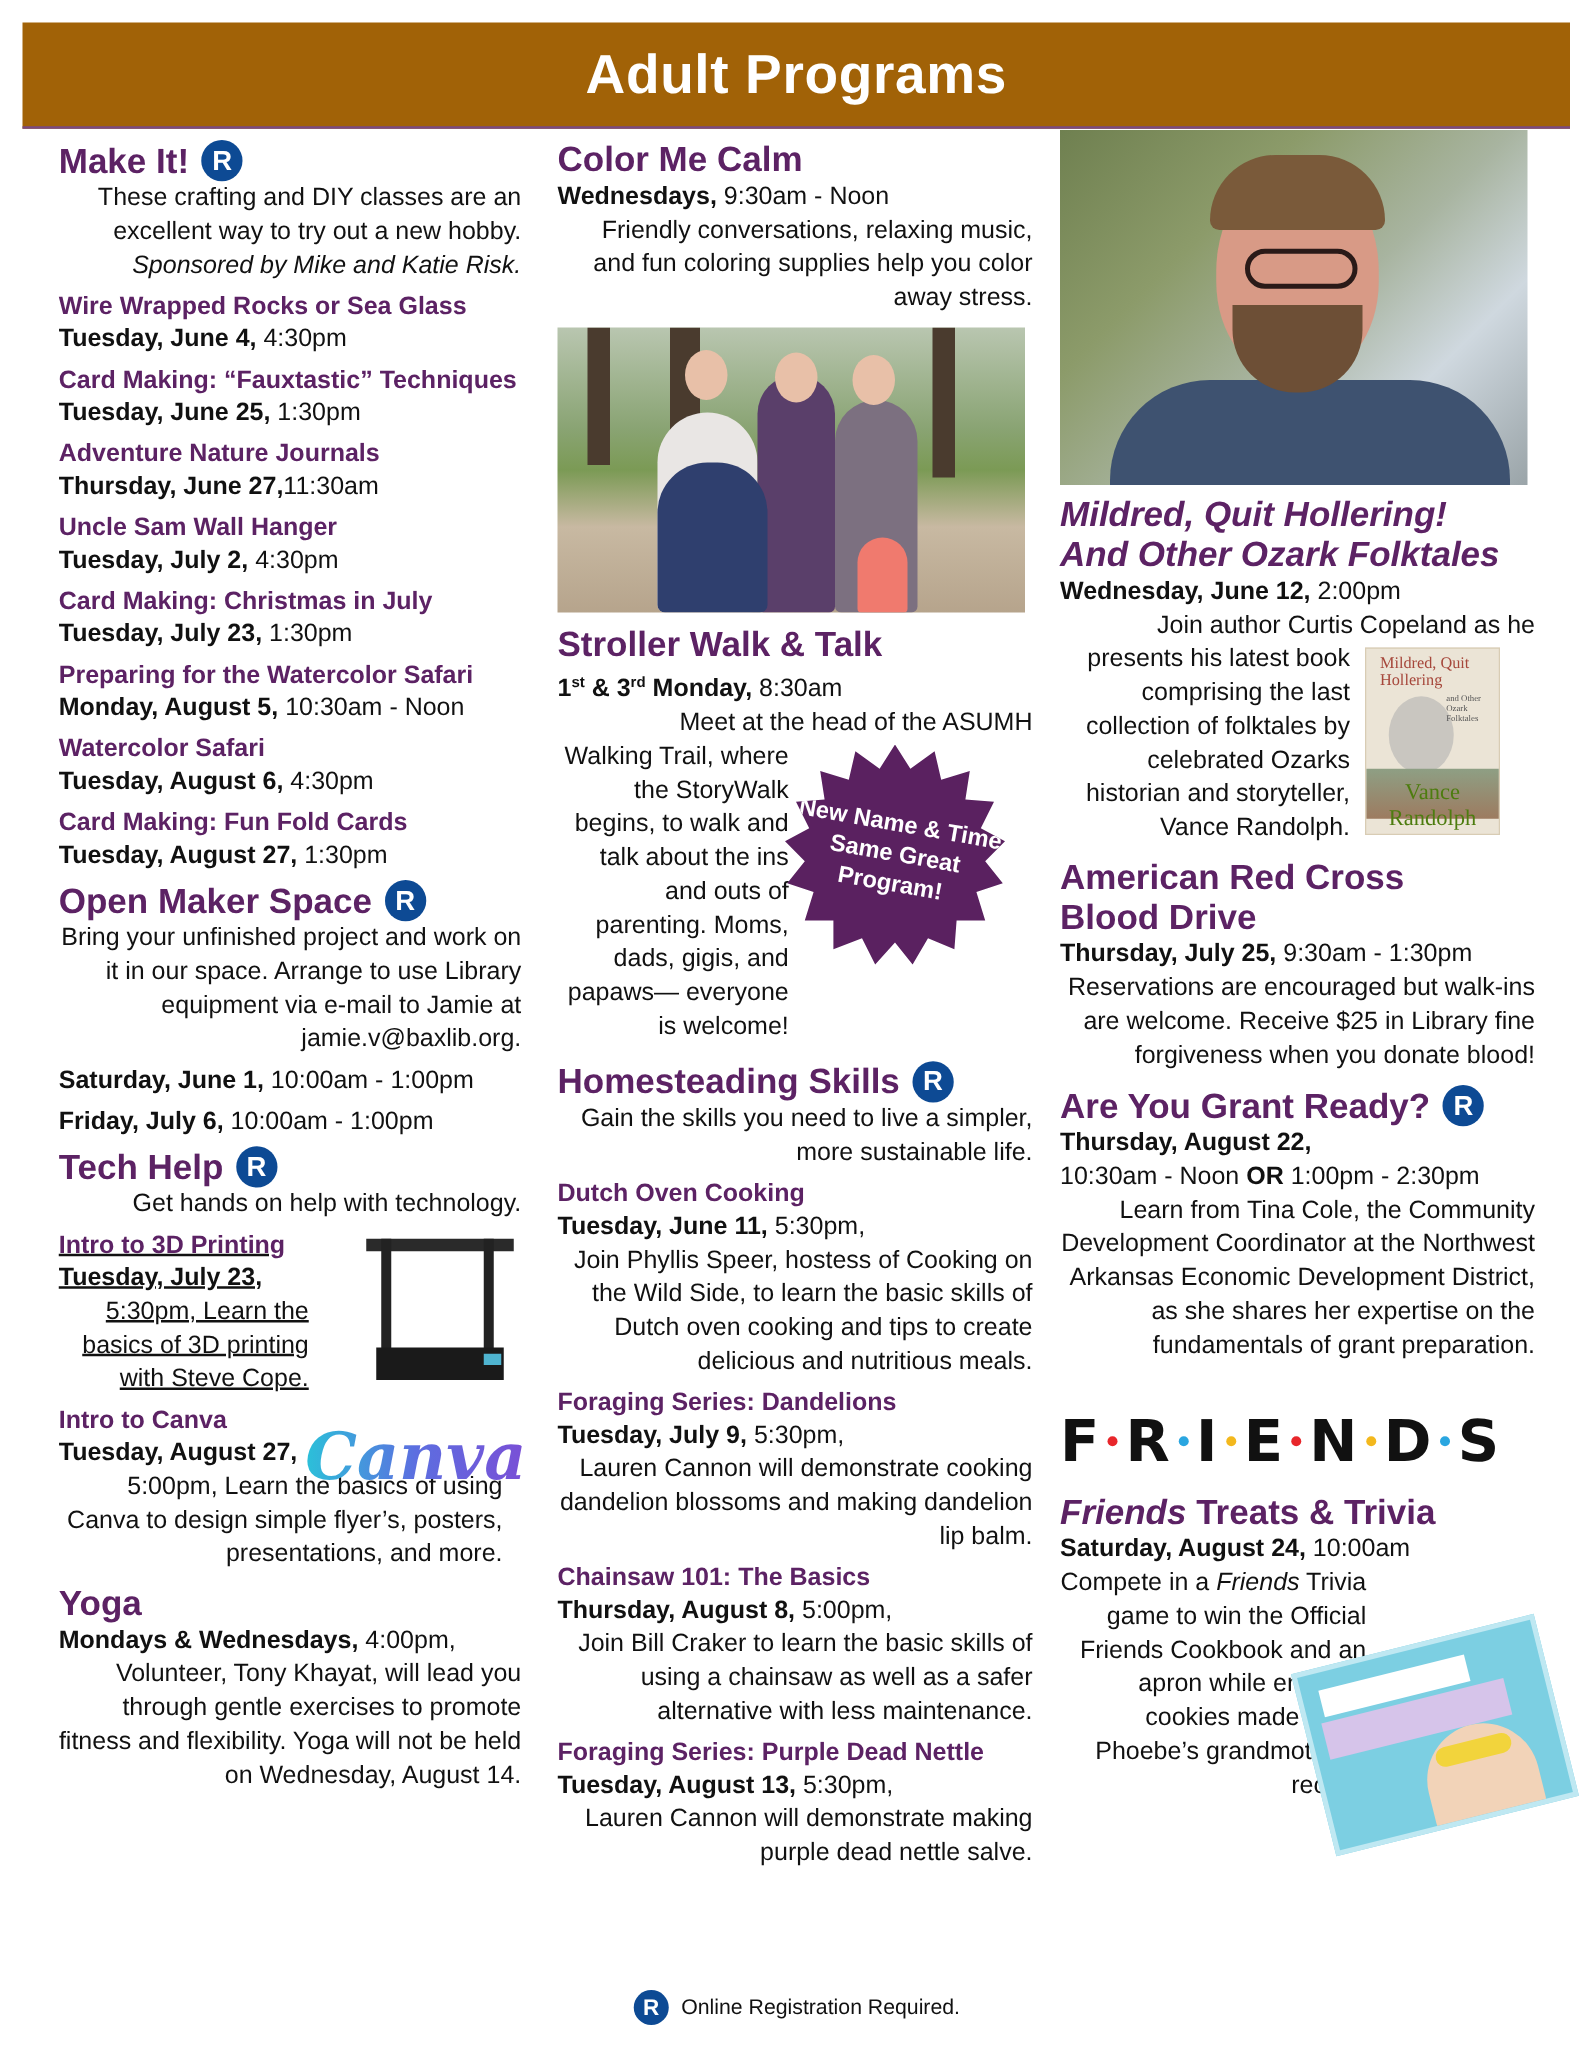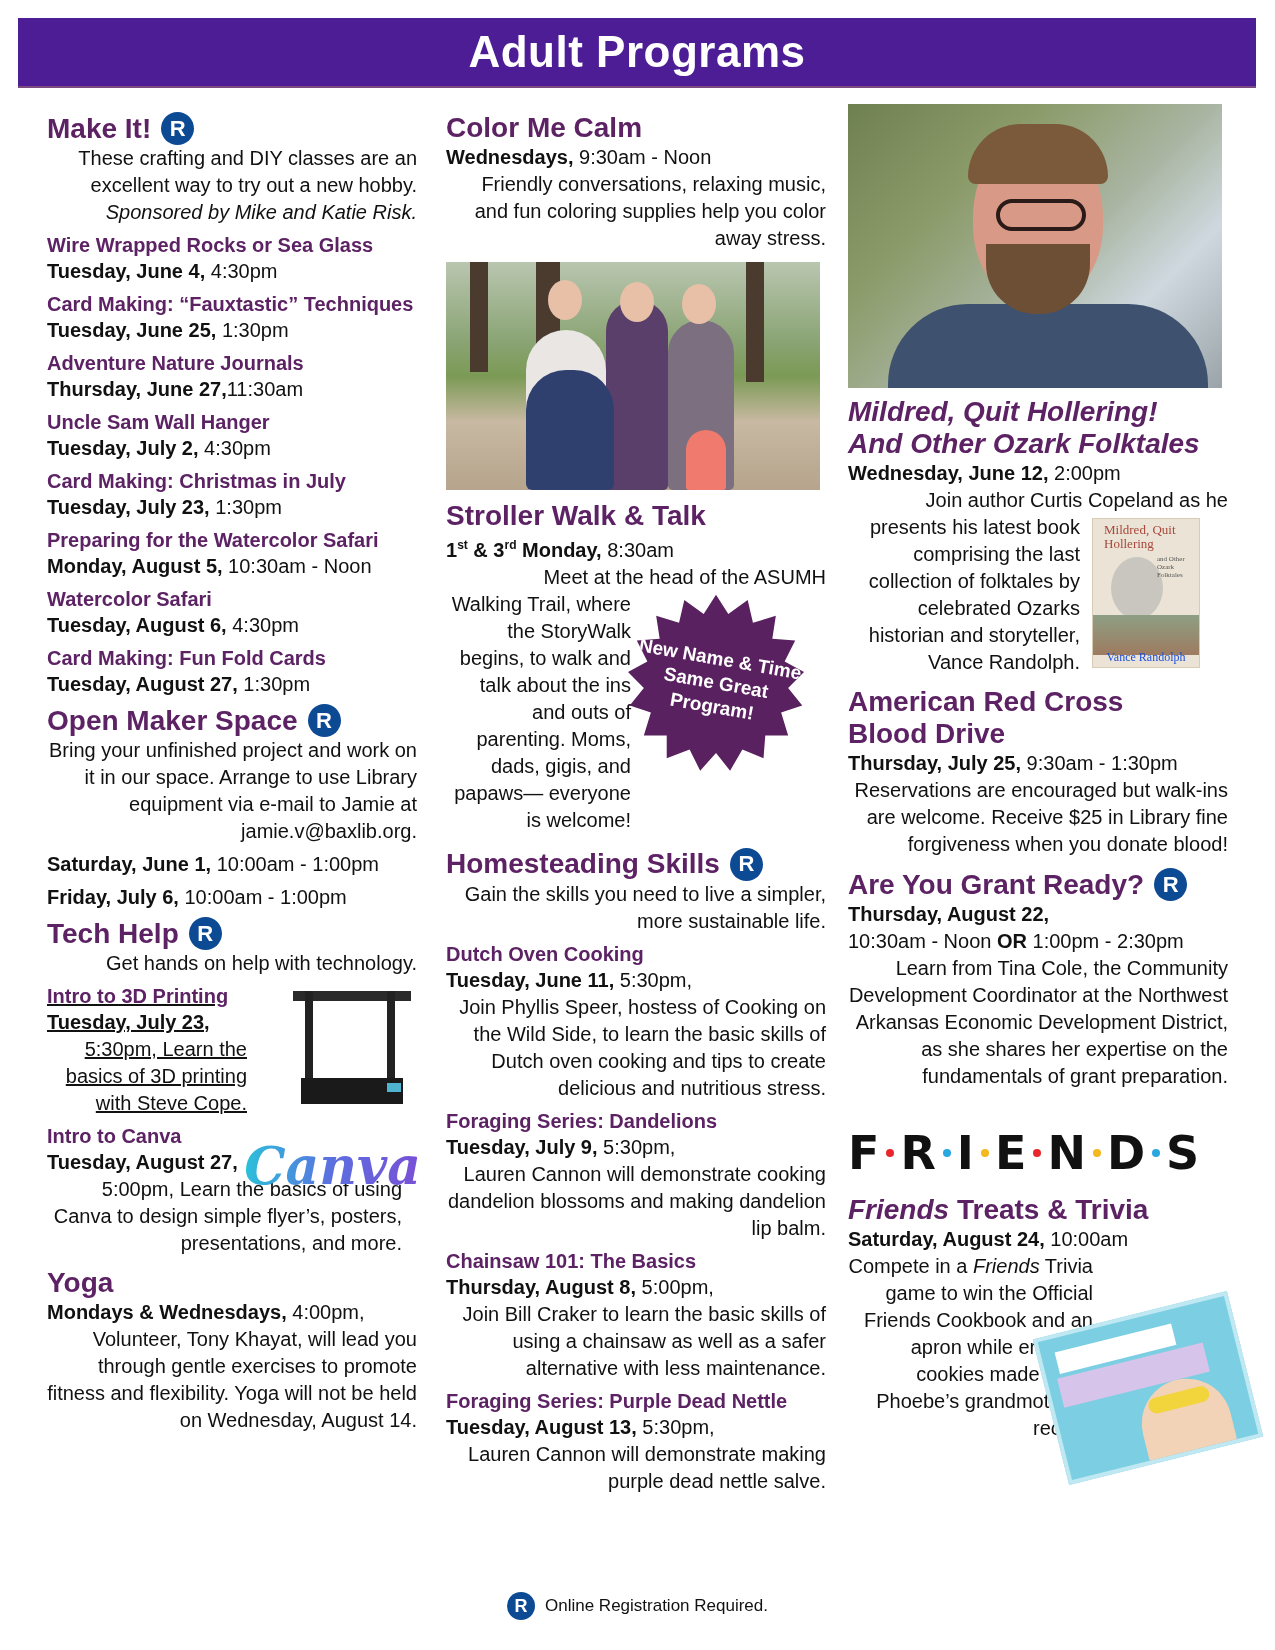--- a/index.html
+++ b/index.html
@@ -1,21 +1,21 @@
 <!DOCTYPE html>
 <html><head>
 <meta charset="utf-8">
 <style>
   * { box-sizing: border-box; margin: 0; padding: 0; }
   html, body { width: 1275px; height: 1650px; background: #ffffff; overflow: hidden; }
   body { position: relative; font-family: "Liberation Sans", sans-serif; color: #111; }
 
   .banner {
-    position: absolute; left: 18px; top: 18px; width: 1238px; height: 70px;
-    background: #4c1d95; display: flex; align-items: center; justify-content: center;
+    position: absolute; left: 18px; top: 18px; width: 1238px; height: 85px;
+    background: #a16207; display: flex; align-items: center; justify-content: center;
     border-bottom: 2px solid #7a4a80;
   }
   .banner h1 { color: #fff; font-size: 44px; font-weight: bold; letter-spacing: 0.5px; font-family: "Liberation Sans", sans-serif; }
 
   .col { position: absolute; top: 112px; }
   .col1 { left: 47px; width: 370px; }
   .col2 { left: 446px; width: 380px; }
   .col3 { left: 848px; width: 380px; }
 
   .h-main { color: #5c2264; font-weight: bold; font-size: 28px; line-height: 32px; display: flex; align-items: center; gap: 10px; }
@@ -84,21 +84,21 @@
   }
 
   .book-cover {
     position: absolute; width: 108px; height: 150px; background: #ebe4d6; border: 1px solid #d8ccb4;
     font-family: "Liberation Serif", serif; color: #a6473b; overflow: hidden;
   }
   .book-cover .bt { position: absolute; left: 11px; top: 4px; font-size: 13px; line-height: 14px; }
   .book-cover .bsub { position: absolute; right: 6px; top: 36px; font-size: 7px; line-height: 8px; color: #555; text-align: left; }
   .book-cover .bface { position: absolute; left: 18px; top: 38px; width: 52px; height: 62px; border-radius: 50%; background: #c9c6c0; }
   .book-cover .bscene { position: absolute; left: 0; top: 96px; width: 108px; height: 40px; background: linear-gradient(180deg,#8e9f84,#9d7b60); }
-  .book-cover .bauth { position: absolute; left: 0; bottom: 2px; width: 100%; text-align: center; font-size: 12px; color: #1d4ed8; }
+  .book-cover .bauth { position: absolute; left: 0; bottom: 2px; width: 100%; text-align: center; font-size: 18px; color: #4d7c0f; }
 
   .friends-logo {
     display: flex; align-items: center; gap: 6px; margin-top: 36px;
     font-family: "DejaVu Sans", sans-serif; font-size: 46px; font-weight: bold; color: #111; letter-spacing: 1px;
   }
   .friends-logo .dot { width: 8px; height: 8px; border-radius: 50%; display: inline-block; }
 
   .trivia-box {
     position: absolute; width: 200px; height: 150px; transform: rotate(-14deg);
     background: #7ccfe2; border: 4px solid #bfe8f2; overflow: hidden;
@@ -242,21 +242,21 @@
 
   <div class="h-main gap14">
     <span>Homesteading Skills</span>
     <span class="rbadge">R</span>
   </div>
   <div class="body">Gain the skills you need to live a simpler, more sustainable life.</div>
 
   <div class="gap6">
     <div class="h-sub">Dutch Oven Cooking</div>
     <div class="when"><b>Tuesday, June 11,</b><span> 5:30pm,</span></div>
-    <div class="body">Join Phyllis Speer, hostess of Cooking on the Wild Side, to learn the basic skills of Dutch oven cooking and tips to create delicious and nutritious stress.</div>
+    <div class="body">Join Phyllis Speer, hostess of Cooking on the Wild Side, to learn the basic skills of Dutch oven cooking and tips to create delicious and nutritious meals.</div>
   </div>
   <div class="gap6">
     <div class="h-sub">Foraging Series: Dandelions</div>
     <div class="when"><b>Tuesday, July 9,</b><span> 5:30pm,</span></div>
     <div class="body">Lauren Cannon will demonstrate cooking dandelion blossoms and making dandelion lip balm.</div>
   </div>
   <div class="gap6">
     <div class="h-sub">Chainsaw 101: The Basics</div>
     <div class="when"><b>Thursday, August 8,</b><span> 5:00pm,</span></div>
     <div class="body">Join Bill Craker to learn the basic skills of using a chainsaw as well as a safer alternative with less maintenance.</div>

